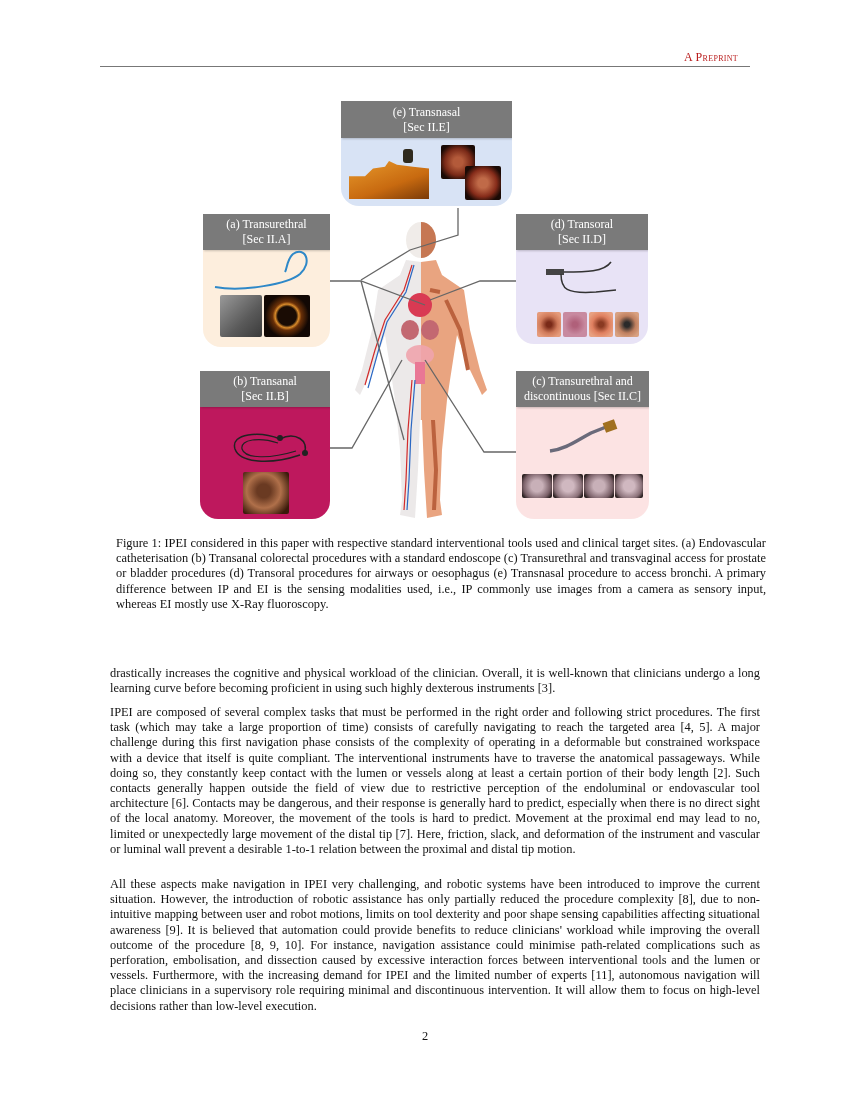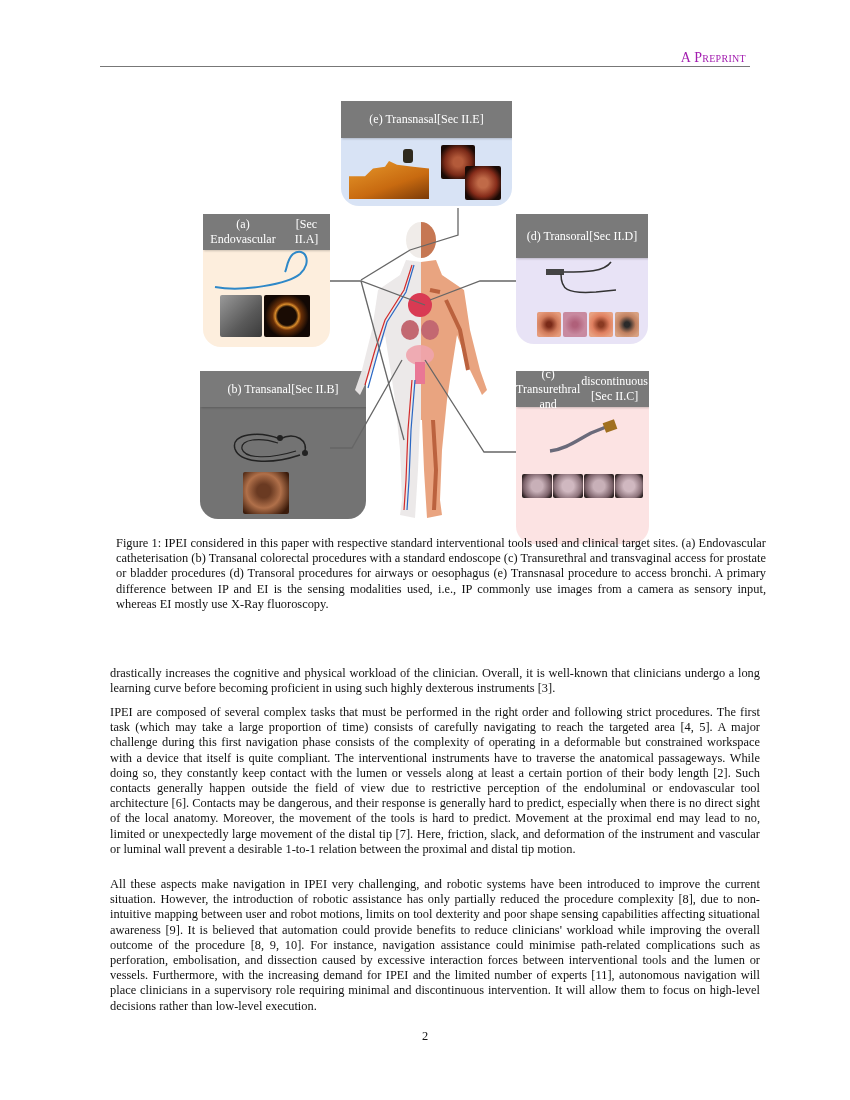--- a/index.html
+++ b/index.html
@@ -1,27 +1,27 @@
 <!DOCTYPE html>
 <html><head>
   <meta charset="utf-8">
   <style>
     html, body { margin: 0; padding: 0; background: #ffffff; }
     body { width: 850px; height: 1100px; position: relative; overflow: hidden;
       font-family: "Liberation Serif", "DejaVu Serif", serif; color: #111; }
     .header { position: absolute; left: 100px; top: 50px; width: 650px; height: 16px;
       border-bottom: 1px solid #777; }
-    .header-text { position: absolute; right: 4px; top: 0; font-size: 14px; letter-spacing: 0.3px;
-      font-variant: small-caps; color: #a21caf; }
+    .header-text { position: absolute; right: 12px; top: 0; font-size: 12px; letter-spacing: 0.3px;
+      font-variant: small-caps; color: #b91c1c; }
 
     .figure { position: absolute; left: 0; top: 0; width: 850px; height: 530px; }
     .panel { position: absolute; border-radius: 0 0 18px 18px; overflow: hidden; }
     .panel-label { position: absolute; left: 0; top: 0; right: 0; background: #7a7a7a;
       color: #fff; font-size: 12px; line-height: 15px; text-align: center;
-      display: flex; align-items: center; justify-content: center; flex-direction: row;
+      display: flex; align-items: center; justify-content: center; flex-direction: column;
       box-shadow: 1px 1px 2px rgba(0,0,0,0.2); }
     .panel-label span { display: block; }
 
     .img { position: absolute; }
     .thumb { position: absolute; border-radius: 2px; }
 
     .caption { position: absolute; left: 116px; top: 536px; width: 650px; font-size: 12.4px;
       line-height: 15.2px; text-align: justify; }
     .para { position: absolute; left: 100px; width: 650px; font-size: 12.4px; line-height: 15.2px;
       text-align: justify; margin: 10px; }
@@ -44,62 +44,62 @@
       <span>[Sec II.E]</span>
     </div>
     <div class="img" style="left:8px; top:60px; width:80px; height:38px; background:linear-gradient(160deg,#e89a2c,#c86a10 60%,#7a3a08); clip-path:polygon(0 40%,20% 40%,30% 20%,45% 15%,50% 0,60% 10%,80% 15%,100% 20%,100% 100%,0 100%);"></div>
     <div class="img" style="left:62px; top:48px; width:10px; height:14px; background:#2f2a1e; border-radius:3px;"></div>
     <div class="thumb" style="left:100px; top:44px; width:34px; height:34px; background:radial-gradient(circle,#b35a3a 20%,#7a2a18 55%,#1a0a05 80%);"></div>
     <div class="thumb" style="left:124px; top:65px; width:36px; height:34px; background:radial-gradient(circle,#c06a48 20%,#862c1a 55%,#1a0a05 80%);"></div>
   </div>
 
   <div class="panel" style="left:203px; top:214px; width:127px; height:133px; background:#fdeedd;">
     <div class="panel-label" style="height:36px;">
-      <span>(a) Endovascular</span>
+      <span>(a) Transurethral</span>
       <span>[Sec II.A]</span>
     </div>
     <svg width="127" height="133">
       <path d="M12 73 C 40 78, 85 70, 97 60 C 110 48, 102 32, 90 40 C 84 45, 84 55, 82 58" fill="none" stroke="#2e88c8" stroke-width="2"></path>
     </svg>
     <div class="thumb" style="left:17px; top:81px; width:42px; height:42px; background:linear-gradient(135deg,#9a9a9a,#5a5a5a 60%,#3a3a3a);"></div>
     <div class="thumb" style="left:61px; top:81px; width:46px; height:42px; background:radial-gradient(circle,#1a0c04 30%,#d88a2a 38%,#6a3008 46%,#120804 70%);"></div>
   </div>
 
   <div class="panel" style="left:516px; top:214px; width:132px; height:130px; background:#e8e3f6;">
-    <div class="panel-label" style="height:44px;">
+    <div class="panel-label" style="height:36px;">
       <span>(d) Transoral</span>
       <span>[Sec II.D]</span>
     </div>
     <svg width="132" height="130">
       <rect x="30" y="55" width="18" height="6" fill="#444"></rect>
       <path d="M48 58 C 70 58, 88 58, 95 48" fill="none" stroke="#333" stroke-width="1.5"></path>
       <path d="M45 60 C 45 75, 50 80, 80 78 L 100 76" fill="none" stroke="#333" stroke-width="1.5"></path>
     </svg>
     <div class="thumb" style="left:21px; top:98px; width:24px; height:25px; background:radial-gradient(circle,#7a2a18 15%,#d07a5a 50%,#e59a7a 80%);"></div>
     <div class="thumb" style="left:47px; top:98px; width:24px; height:25px; background:radial-gradient(circle,#b0607a 15%,#c88aa0 60%);"></div>
     <div class="thumb" style="left:73px; top:98px; width:24px; height:25px; background:radial-gradient(circle,#8a3a22 15%,#e08060 50%,#e8a080 80%);"></div>
     <div class="thumb" style="left:99px; top:98px; width:24px; height:25px; background:radial-gradient(circle,#2a2a2a 15%,#c08060 50%,#d8a080 80%);"></div>
   </div>
 
-  <div class="panel" style="left:200px; top:371px; width:130px; height:148px; background:#737373;padding-left:36px;">
+  <div class="panel" style="left:200px; top:371px; width:130px; height:148px; background:#be185d;">
     <div class="panel-label" style="height:36px;">
       <span>(b) Transanal</span>
       <span>[Sec II.B]</span>
     </div>
     <svg width="130" height="148">
       <path d="M80 68 C 60 60, 30 62, 35 78 C 40 92, 70 94, 100 84" fill="none" stroke="#222" stroke-width="1.5"></path>
       <path d="M78 72 C 60 66, 40 68, 42 78 C 45 88, 70 88, 96 80" fill="none" stroke="#222" stroke-width="1.2"></path>
       <path d="M80 68 C 95 60, 110 70, 104 82" fill="none" stroke="#222" stroke-width="1.5"></path>
       <circle cx="80" cy="67" r="3" fill="#222"></circle>
       <circle cx="105" cy="82" r="3" fill="#222"></circle>
     </svg>
     <div class="thumb" style="left:43px; top:101px; width:46px; height:42px; background:radial-gradient(circle at 45% 45%,#6a3a22 20%,#b0704a 50%,#3a1a0a 85%);"></div>
   </div>
 
-  <div class="panel" style="left:516px; top:371px; width:133px; height:173px; background:#fce3e3;">
+  <div class="panel" style="left:516px; top:371px; width:133px; height:148px; background:#fce3e3;">
     <div class="panel-label" style="height:36px;">
       <span>(c) Transurethral and</span>
       <span>discontinuous  [Sec II.C]</span>
     </div>
     <svg width="133" height="148">
       <path d="M34 80 C 50 78, 60 70, 75 62 L 90 56" fill="none" stroke="#6a6a7a" stroke-width="3.5"></path>
       <rect x="88" y="50" width="12" height="10" fill="#a07020" transform="rotate(-20 94 55)"></rect>
     </svg>
     <div class="thumb" style="left:6px; top:103px; width:30px; height:24px; background:radial-gradient(circle,#c8b0b8 30%,#7a6068 70%,#2a2020 90%);"></div>
     <div class="thumb" style="left:37px; top:103px; width:30px; height:24px; background:radial-gradient(circle,#d0b8c0 30%,#8a7078 70%,#2a2020 90%);"></div>

